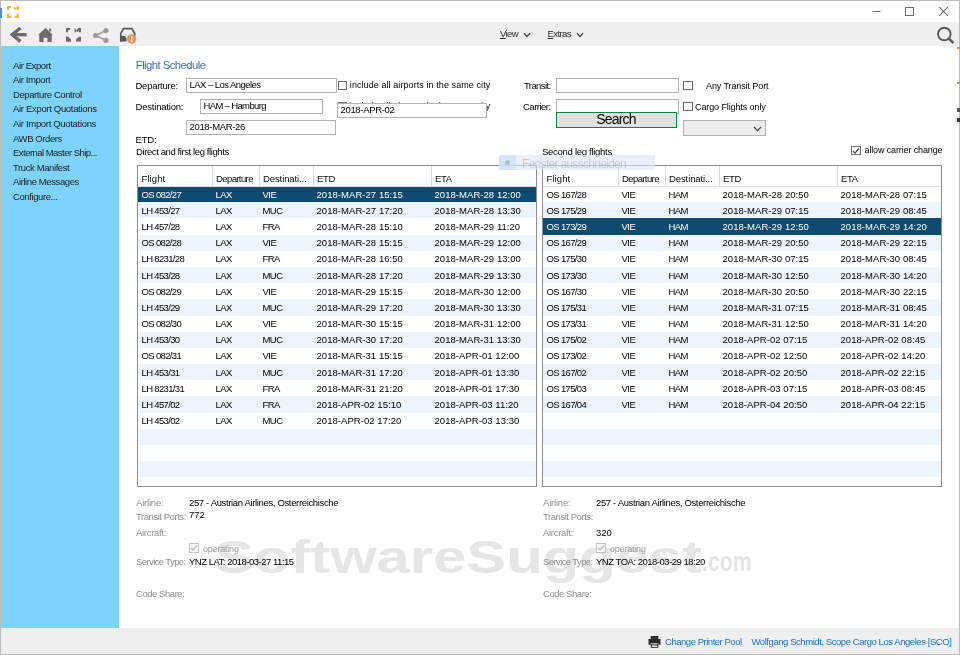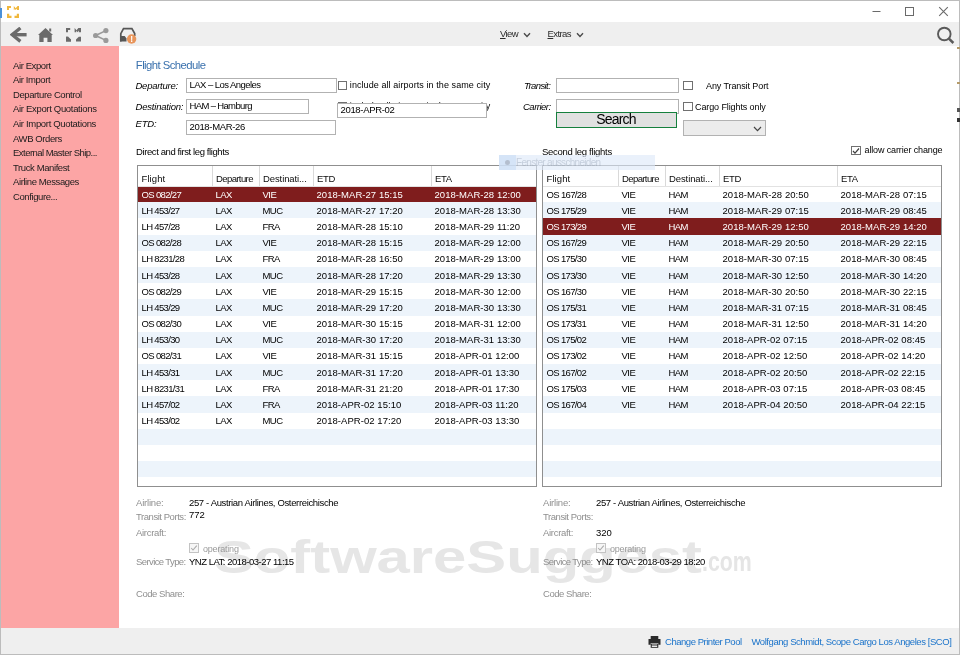--- a/index.html
+++ b/index.html
@@ -3,38 +3,38 @@
 <meta charset="utf-8">
 <style>
 * { margin:0; padding:0; box-sizing:border-box; }
 html,body { width:960px; height:655px; }
 body { position:relative; font-family:"Liberation Sans",sans-serif; background:#fff; overflow:hidden; }
 .abs { position:absolute; }
 #winborder { left:0; top:0; width:960px; height:655px; border:1px solid #bcbcbc; z-index:50; pointer-events:none; }
 #titlebar { left:1px; top:1px; width:958px; height:21px; background:#fff; }
 #titletext { left:22.5px; top:4.5px; font-size:10px; color:#8a8a8a; letter-spacing:-0.75px; white-space:nowrap; }
 #toolbar { left:1px; top:22px; width:958px; height:24px; background:#efefef; }
-#sidebar { left:1px; top:46px; width:118px; height:582px; background:#fca5a5; }
+#sidebar { left:1px; top:46px; width:118px; height:582px; background:#7dd3fc; }
 #statusbar { left:1px; top:628px; width:958px; height:41px; background:#efefef; }
 #content { left:119px; top:46px; width:840px; height:582px; background:#ffffff; }
 .sideitem { position:absolute; left:12px; font-size:9.5px; color:#1b1b1b; letter-spacing:-0.4px; white-space:nowrap; }
-.flabel { position:absolute; font-size:9.5px; color:#000; white-space:nowrap;font-style:italic; }
+.flabel { position:absolute; font-size:9.5px; color:#000; white-space:nowrap; }
 .finput { position:absolute; background:#fff; border:1px solid #b2b2b2; font-size:9.5px; color:#000; padding:0 0 0 2.5px; line-height:12.5px; white-space:nowrap; }
 .cb { position:absolute; width:9.5px; height:9.5px; background:#fff; border:1px solid #707070; }
 .cblabel { position:absolute; font-size:9px; color:#000; white-space:nowrap; }
 .grid { position:absolute; border:1px solid #8f8f8f; background:#fff; overflow:hidden; }
 .grid table { border-collapse:collapse; table-layout:fixed; width:100%; }
 .grid th { font-weight:normal; text-align:left; font-size:9.5px; color:#0c0c0c; height:20px; border-right:1px solid #d9d9d9; border-bottom:1px solid #e2e2e2; padding:0 0 2px 3.5px; letter-spacing:-0.35px; white-space:nowrap; overflow:hidden; vertical-align:bottom; }
 .grid th:last-child { border-right:none; }
 .grid td { font-size:9.5px; color:#000; height:16.2px; padding:0 0 0 3.5px; white-space:nowrap; overflow:hidden; }
 .grid td.f { letter-spacing:-0.65px; }
 .grid td.a { letter-spacing:-0.55px; }
 .grid td.d { letter-spacing:0.05px; }
 .grid tr.alt td { background:#edf4fb; }
-.grid tr.sel td { background:#7f1d1d; color:#fff; }
+.grid tr.sel td { background:#0c4a6e; color:#fff; }
 .ilabel { position:absolute; font-size:9.5px; color:#8f8f8f; letter-spacing:-0.45px; white-space:nowrap; }
 .ival { position:absolute; font-size:9.5px; color:#000; white-space:nowrap; }
 </style>
 </head>
 <body>
 <div class="abs" id="titlebar">
   <svg class="abs" style="left:6px;top:5px" width="12" height="12" viewBox="0 0 12 12">
     <g fill="#f0b73c">
       <path d="M0 0 H4 V2 H2 V4 H0 Z"></path>
       <path d="M0 12 H4.5 V9.8 H2.2 V7.8 H0 Z"></path>
@@ -116,25 +116,25 @@
 <div class="abs" id="content"></div>
 
 <div class="abs" style="left:135.8px;top:59.3px;font-size:11.3px;color:#3a71ad;letter-spacing:-0.55px">Flight Schedule</div>
 
 <div class="flabel" style="left:135.5px;top:79.7px;letter-spacing:-0.25px">Departure:</div>
 <div class="finput" style="left:186px;top:78px;width:151px;height:14.5px;letter-spacing:-0.55px">LAX – Los Angeles</div>
 <div class="cb" style="left:337.5px;top:80.8px"></div>
 <div class="cblabel" style="left:349.8px;top:80.2px;letter-spacing:0.08px">include all airports in the same city</div>
 
 <div class="flabel" style="left:135.5px;top:100.7px;letter-spacing:-0.2px">Destination:</div>
-<div class="finput" style="left:186px;top:99px;width:123px;height:14.5px;letter-spacing:-0.65px">HAM – Hamburg</div>
+<div class="finput" style="left:200px;top:99px;width:123px;height:14.5px;letter-spacing:-0.65px">HAM – Hamburg</div>
 <div class="cb" style="left:337.5px;top:101.8px"></div>
 <div class="cblabel" style="left:349.8px;top:101.2px;letter-spacing:0.08px">include all airports in the same city</div>
 
-<div class="flabel" style="left:135.5px;top:118px;letter-spacing:-0.15px">ETD:</div>
+<div class="flabel" style="left:135.5px;top:134px;letter-spacing:-0.15px">ETD:</div>
 <div class="finput" style="left:186px;top:120px;width:150px;height:14.5px;letter-spacing:-0.33px">2018-MAR-26</div>
 <div class="finput" style="left:337px;top:103px;width:149.5px;height:14.5px;letter-spacing:-0.33px">2018-APR-02</div>
 
 <div class="flabel" style="left:524px;top:80.2px;letter-spacing:-0.6px">Transit:</div>
 <div class="finput" style="left:555.5px;top:78px;width:123px;height:14.5px"></div>
 <div class="cb" style="left:683px;top:80.8px"></div>
 <div class="cblabel" style="left:706px;top:80.5px;letter-spacing:-0.1px">Any Transit Port</div>
 
 <div class="flabel" style="left:523px;top:101.2px;letter-spacing:-0.5px">Carrier:</div>
 <div class="finput" style="left:555.5px;top:99px;width:123px;height:14.5px"></div>
@@ -152,21 +152,21 @@
 <div class="abs" style="left:542px;top:146px;font-size:9.5px;color:#000;letter-spacing:-0.28px">Second leg flights</div>
 <div class="cb" style="left:851px;top:145.5px"></div>
 <svg class="abs" style="left:851px;top:145.5px;z-index:3" width="10" height="10">
     <path d="M2 5 L4 7.2 L8 2.5" fill="none" stroke="#3d3d3d" stroke-width="1.2"></path>
   </svg>
 <div class="abs" style="left:864.5px;top:145.2px;font-size:9px;color:#000;letter-spacing:-0.13px">allow carrier change</div>
 
 <div class="abs" style="left:499px;top:155px;width:155.5px;height:15px;background:rgba(221,233,249,0.62);z-index:5">
   <div class="abs" style="left:0;top:0;width:16.8px;height:15px;background:rgba(202,221,244,0.65)"></div>
   <div class="abs" style="left:5.5px;top:5px;width:5px;height:5px;border-radius:50%;background:rgba(168,178,192,0.75)"></div>
-  <div class="abs" style="left:17px;top:2px;font-size:10px;color:rgba(130,144,164,0.35);letter-spacing:-0.7px">Fenster ausschneiden</div>
+  <div class="abs" style="left:23px;top:2px;font-size:12px;color:rgba(130,144,164,0.35);letter-spacing:-0.7px">Fenster ausschneiden</div>
 </div>
 
 <div class="grid" id="grid1" style="left:137px;top:165px;width:400px;height:322px">
 <table>
 <colgroup>
         <col style="width:74px">
         <col style="width:47px">
         <col style="width:54px">
         <col style="width:118px">
         <col>

